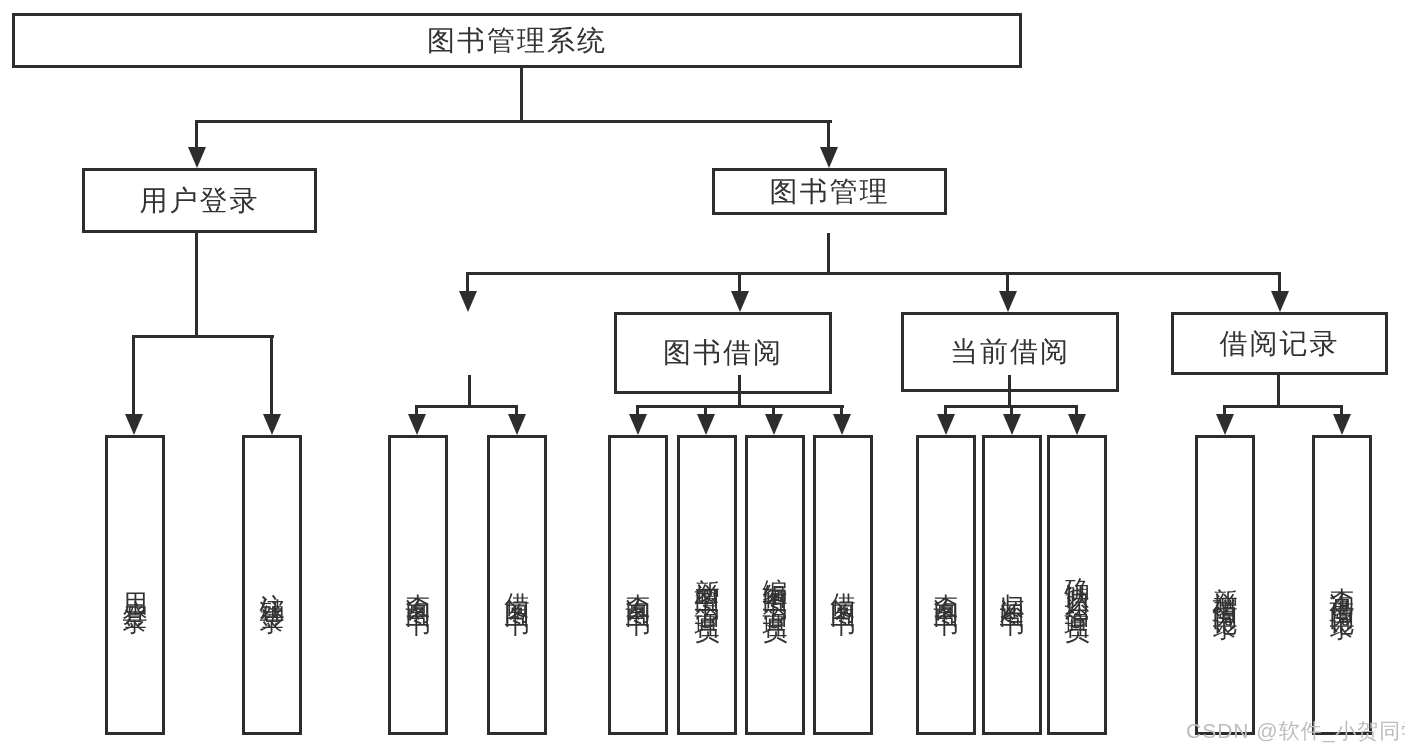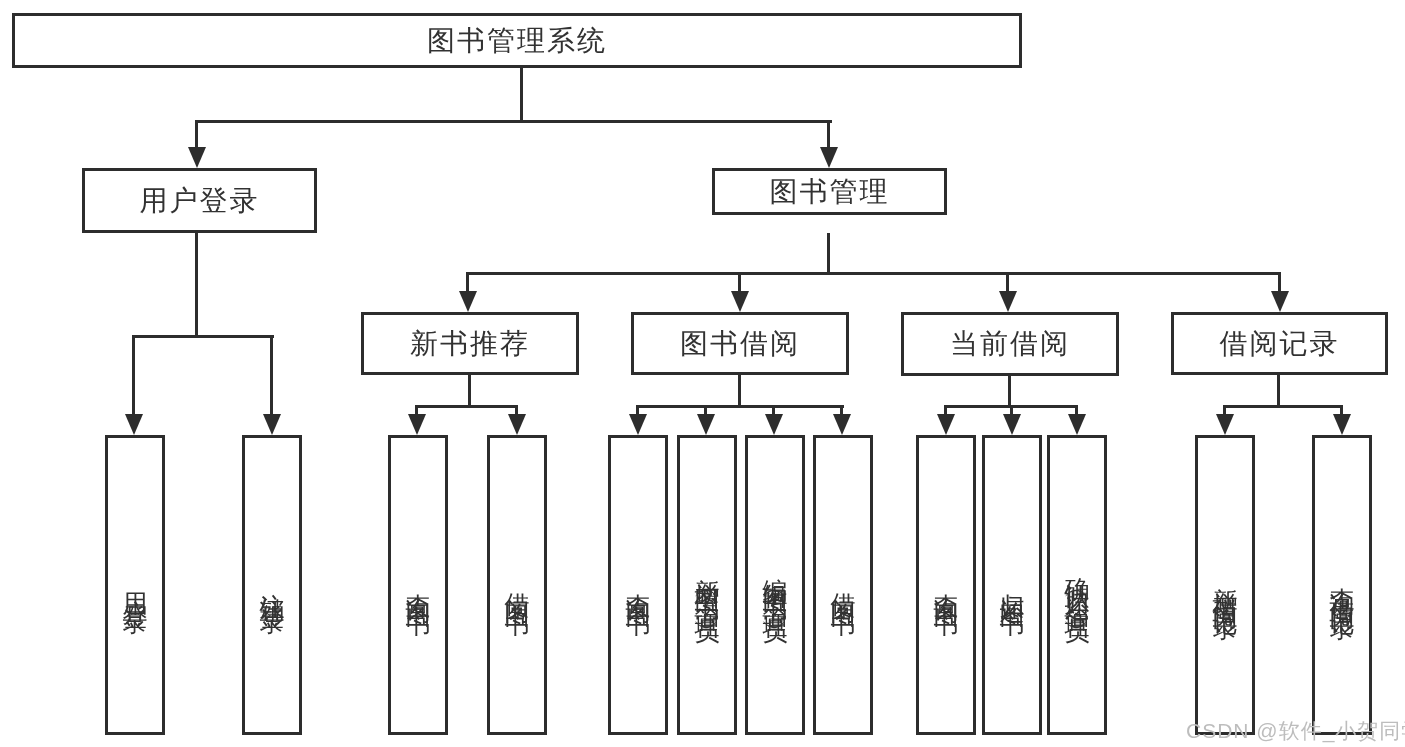--- a/index.html
+++ b/index.html
@@ -102,27 +102,24 @@
   <div class="hl" style="left:467px; top:272px; width:814px;"></div>
   <div class="vl" style="left:466px; top:272px; height:22px;"></div>
   <div class="arrow" style="left:459px; top:291px;"></div>
   <div class="vl" style="left:738px; top:272px; height:22px;"></div>
   <div class="arrow" style="left:731px; top:291px;"></div>
   <div class="vl" style="left:1006px; top:272px; height:22px;"></div>
   <div class="arrow" style="left:999px; top:291px;"></div>
   <div class="vl" style="left:1278px; top:272px; height:22px;"></div>
   <div class="arrow" style="left:1271px; top:291px;"></div>
 
-  <div class="box" style="left:361px; top:312px; width:218px; height:63px;">
-    <span class="hlabel">新书推荐</span>
-  </div>
-  <div class="box" style="left:631px; top:312px; width:218px; height:63px;">
+  <div class="box" style="left:614px; top:312px; width:218px; height:82px;">
     <span class="hlabel">图书借阅</span>
   </div>
-  <div class="box" style="left:901px; top:312px; width:218px; height:64px;font-family:Liberation Serif, serif;">
+  <div class="box" style="left:901px; top:312px; width:218px; height:80px;font-family:Liberation Serif, serif;">
     <span class="hlabel">当前借阅</span>
   </div>
   <div class="box" style="left:1171px; top:312px; width:217px; height:63px;">
     <span class="hlabel">借阅记录</span>
   </div>
 
   <div class="vl" style="left:468px; top:375px; height:32px;"></div>
   <div class="hl" style="left:416px; top:405px; width:102px;"></div>
   <div class="vl" style="left:415px; top:405px; height:14px;"></div>
   <div class="arrow" style="left:408px; top:414px;"></div>

